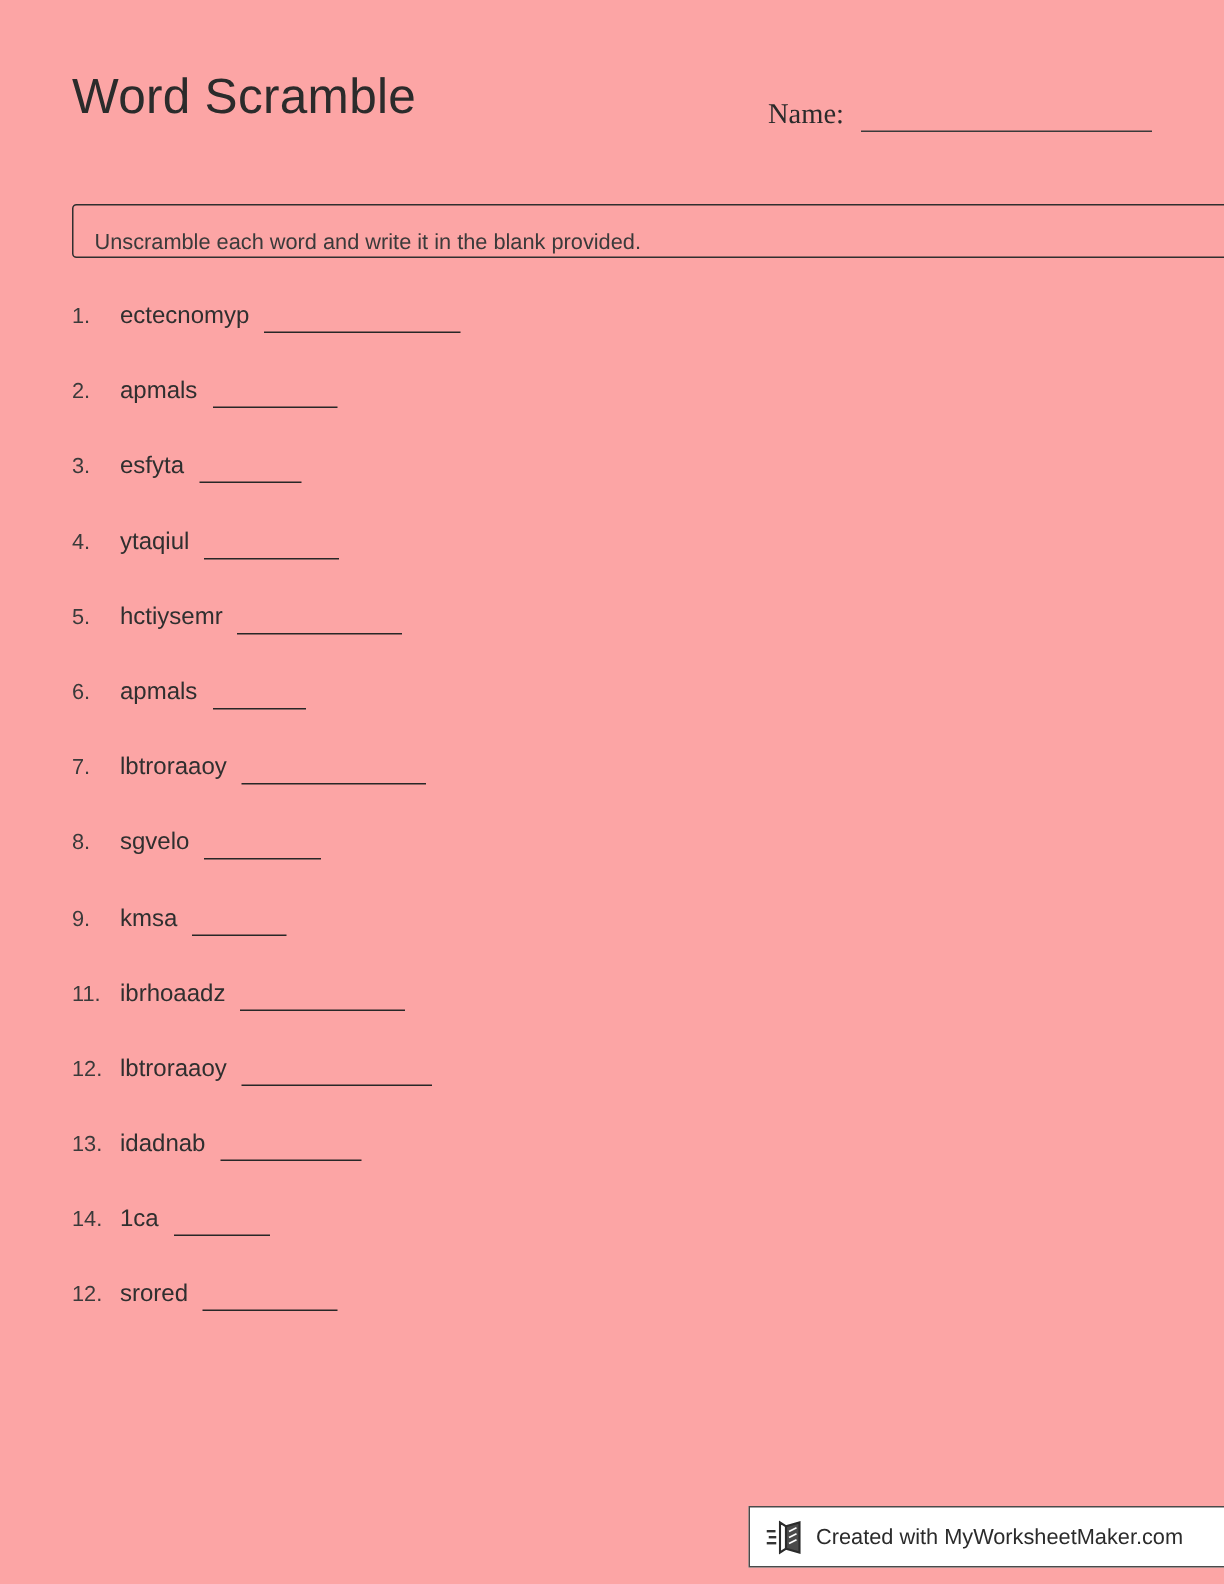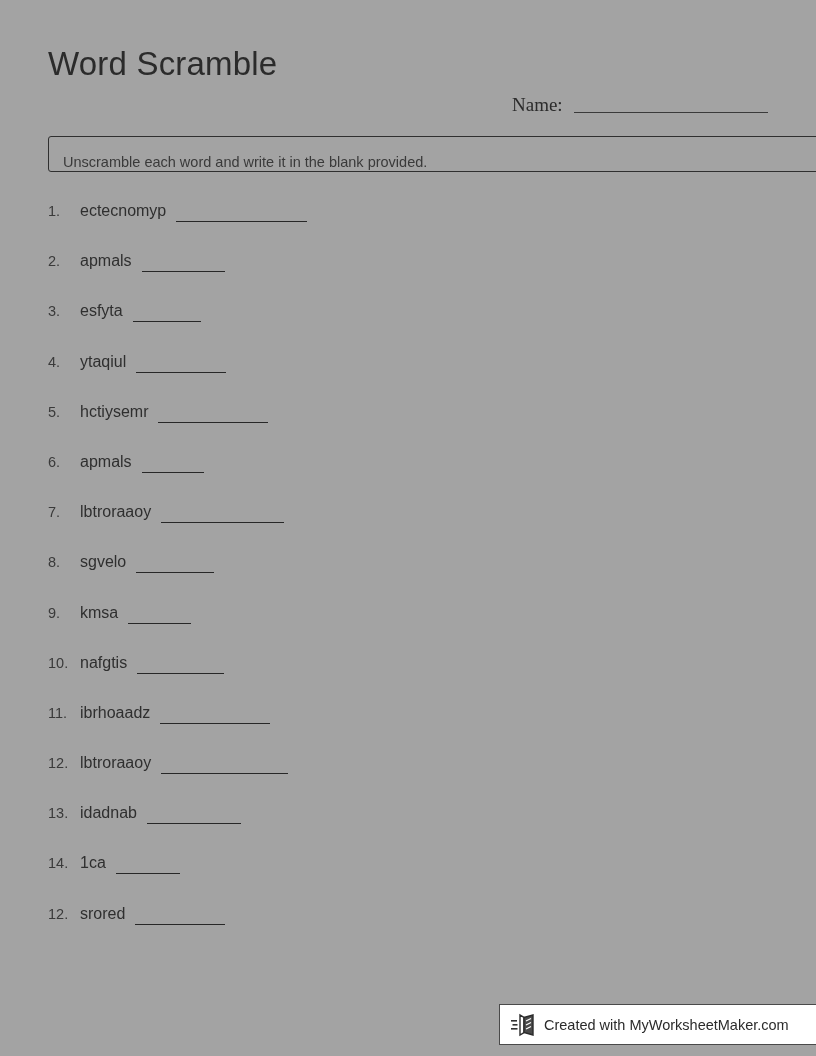--- a/index.html
+++ b/index.html
@@ -9,21 +9,21 @@
   }
   body {
     font-family: "Liberation Sans", sans-serif;
     color: #2b2b2b;
     -webkit-font-smoothing: antialiased;
   }
   .page {
     position: relative;
     width: 816px;
     height: 1056px;
-    background: #a3a3a3;
+    background: #fca5a5;
     overflow: hidden;
     box-sizing: border-box;
   }
 
   
   .header {
     position: absolute;
     left: 48px;
     top: 44px;
     width: 720px;
@@ -40,22 +40,21 @@
     line-height: 40px;
     white-space: nowrap;
   }
   .name-group {
     position: absolute;
     left: 464px;
     top: 10px;
     width: 256px;
     height: 34px;
     display: flex;
-    align-items: flex-start;
-    margin-top: 40px;
+    align-items: flex-end;
   }
   .name-label {
     font-family: "Liberation Serif", serif;
     font-size: 19px;
     color: #2b2b2b;
     line-height: 22px;
     white-space: nowrap;
   }
   .name-line {
     flex: 1 1 auto;
@@ -205,25 +204,20 @@
       </div>
       <div class="word-row">
         <span class="word-num">8.</span>
         <span class="word-term">sgvelo</span>
         <span class="word-blank" style="width: 78px;"></span>
       </div>
       <div class="word-row">
         <span class="word-num">9.</span>
         <span class="word-term">kmsa</span>
         <span class="word-blank" style="width: 63px;"></span>
-      </div>
-      <div class="word-row">
-        <span class="word-num">10.</span>
-        <span class="word-term">nafgtis</span>
-        <span class="word-blank" style="width: 87px;"></span>
       </div>
       <div class="word-row">
         <span class="word-num">11.</span>
         <span class="word-term">ibrhoaadz</span>
         <span class="word-blank" style="width: 110px;"></span>
       </div>
       <div class="word-row">
         <span class="word-num">12.</span>
         <span class="word-term">lbtroraaoy</span>
         <span class="word-blank" style="width: 127px;"></span>

